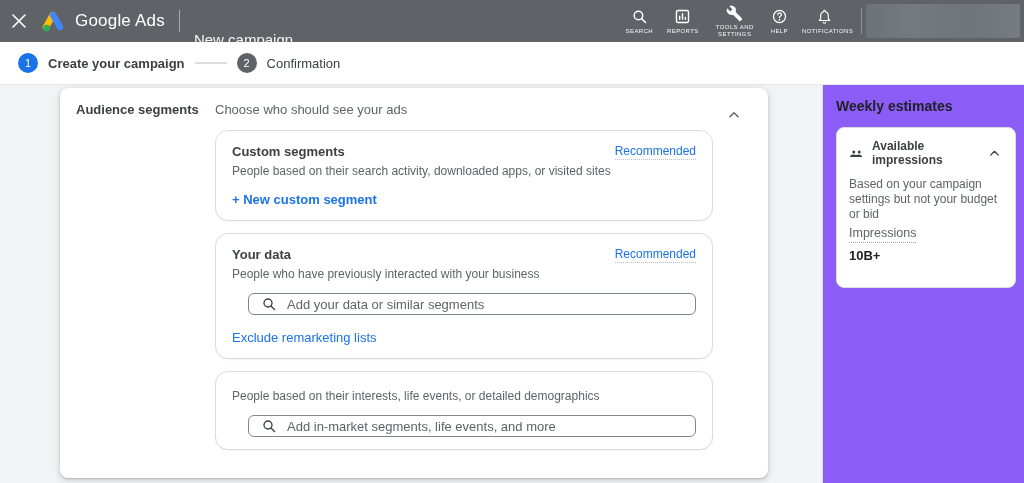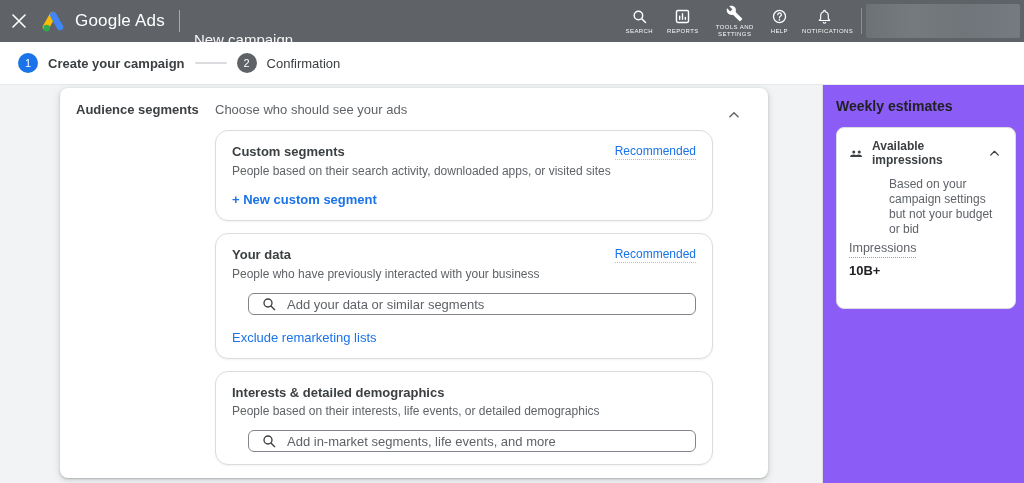--- a/index.html
+++ b/index.html
@@ -62,25 +62,25 @@
                       color:#3c4043; font-family:inherit; background:transparent; }
   .search-box input::placeholder { color:#5f6368; opacity:1; }
   .chevron-btn { position:absolute; top:15px; right:22px; width:24px; height:24px;
                  display:flex; align-items:center; justify-content:center; cursor:pointer; }
 
   
   .sidebar { position:absolute; top:85px; left:822px; right:0; bottom:0; background:#8b5cf6;
              border-left:1px solid #dadce0; padding:13px 0 0 13px; }
   .sb-title { font-size:14px; font-weight:bold; color:#202124; }
   .sb-card { margin-top:13px; width:180px; border:1px solid #dadce0; border-radius:8px;
-             padding:11px 12px 30px; background:#fff; }
+             padding:11px 12px 24px; background:#fff; }
   .sb-head { display:flex; align-items:center; }
   .sb-head-title { flex:1; margin-left:8px; font-size:12px; font-weight:bold; color:#3c4043; }
   .sb-chevron { width:18px; height:18px; display:flex; align-items:center; justify-content:center; cursor:pointer; }
-  .sb-desc { margin-top:10px; font-size:12px; color:#5f6368; line-height:15px;margin-left:40px; }
+  .sb-desc { margin-top:10px; font-size:12px; color:#5f6368; line-height:15px; }
   .sb-metric-label { margin-top:4px; display:inline-block; font-size:12.5px; color:#5f6368;
                      border-bottom:1px dotted #9aa0a6; padding-bottom:2px; cursor:help; }
   .sb-metric-value { margin-top:5px; font-size:13px; font-weight:bold; color:#202124; }
 </style>
 </head>
 <body>
 
 <div class="screen">
 
   <div class="topbar">
@@ -189,23 +189,20 @@
               <svg width="16" height="16" viewBox="0 0 24 24" fill="none" stroke="#3c4043" stroke-width="2">
                 <circle cx="10.5" cy="10.5" r="6"></circle>
                   <path d="M15 15l5.5 5.5" stroke-linecap="round"></path>
               </svg>
               <input type="text" placeholder="Add your data or similar segments" style="">
             </div>
             <span class="sec-link light">Exclude remarketing lists</span>
           </div>
 
           <div class="section">
-            <div class="sec-head">
-              <span class="sec-title">Interests &amp; detailed demographics</span>
-            </div>
             <div class="sec-desc">People based on their interests, life events, or detailed demographics</div>
             <div class="search-box">
               <svg width="16" height="16" viewBox="0 0 24 24" fill="none" stroke="#3c4043" stroke-width="2">
                 <circle cx="10.5" cy="10.5" r="6"></circle>
                   <path d="M15 15l5.5 5.5" stroke-linecap="round"></path>
               </svg>
               <input type="text" placeholder="Add in-market segments, life events, and more" style="">
             </div>
           </div>
 

